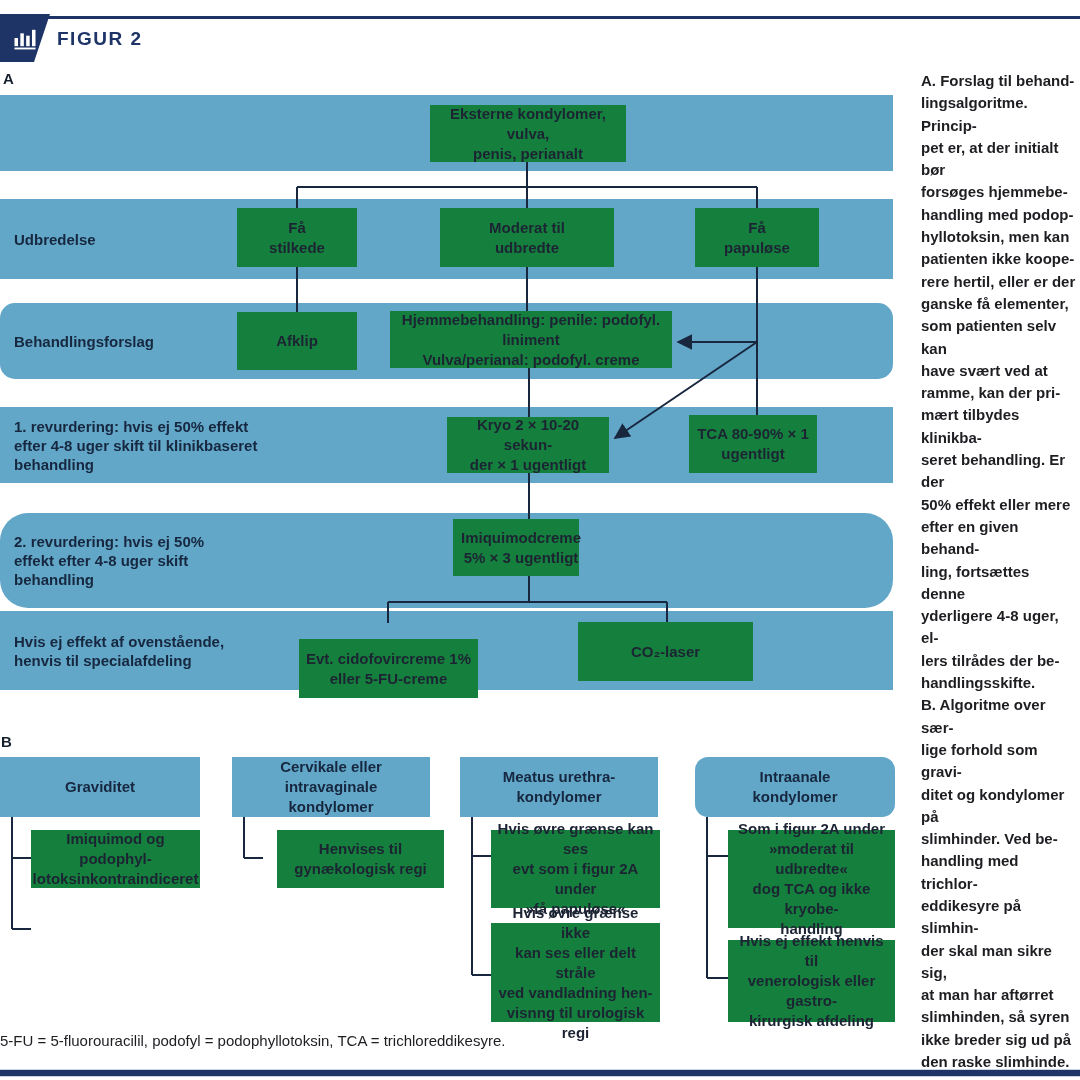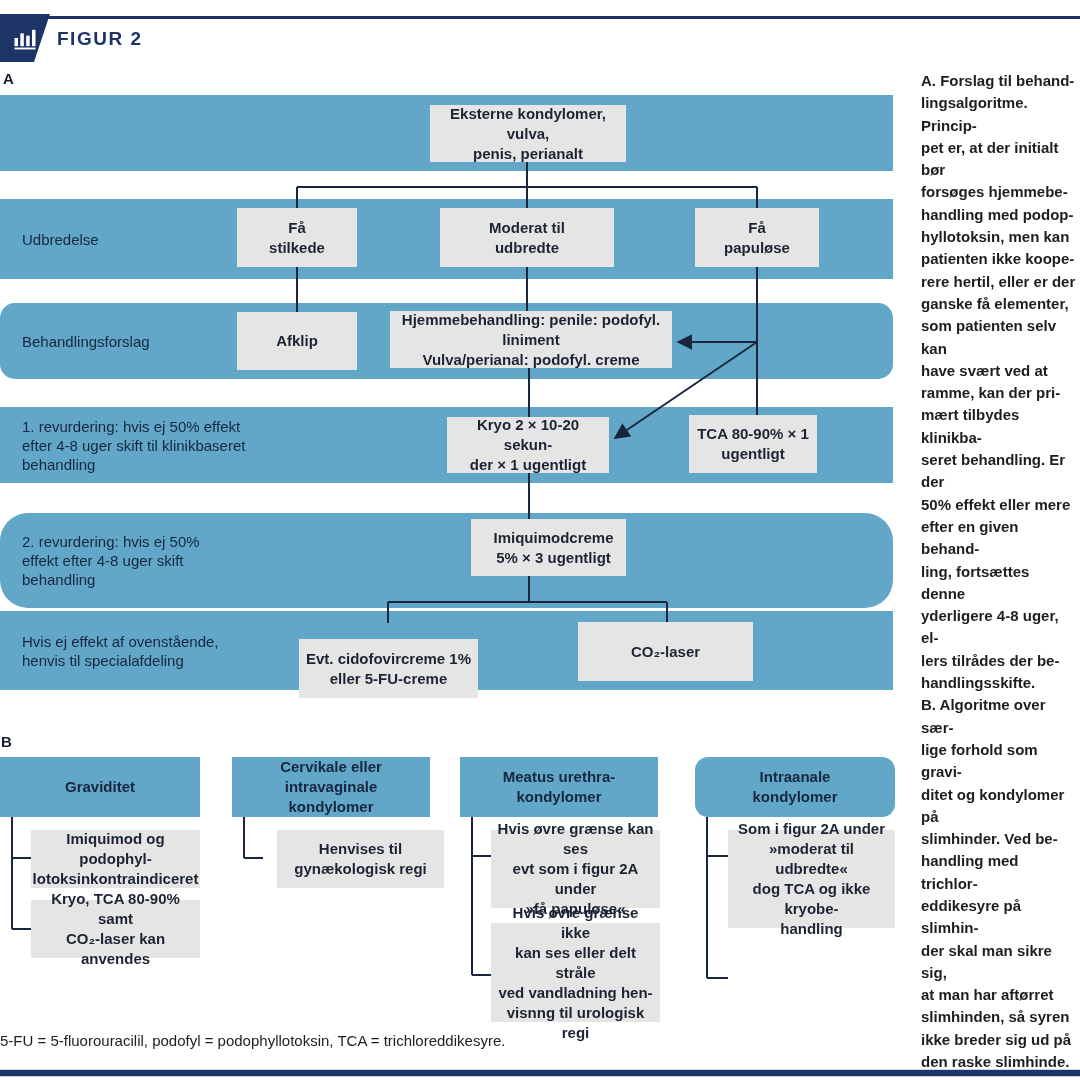--- a/index.html
+++ b/index.html
@@ -6,23 +6,23 @@
   #page{position:relative;width:1080px;height:1080px;background:#ffffff;overflow:hidden;
         font-family:"Liberation Sans",sans-serif;color:#1c2433;}
   
   #toprule{position:absolute;left:38px;top:16px;width:1042px;height:3px;background:#1e3467;}
   #logo{position:absolute;left:0;top:14px;width:50px;height:48px;background:#1e3467;
         clip-path:polygon(0 0,100% 0,68% 100%,0 100%);display:flex;align-items:center;justify-content:center;}
   #figtitle{position:absolute;left:57px;top:28px;font-size:19px;font-weight:700;color:#1e3467;letter-spacing:1.5px;}
   .seclabel{position:absolute;font-size:15px;font-weight:700;color:#15202f;}
   
   .band{position:absolute;left:0;width:893px;background:#62a7c8;z-index:0;display:flex;align-items:center;}
-  .bandlabel{padding-left:22px;font-size:15px;font-weight:400;color:#16273f;line-height:19px;white-space:pre-line;}
-  
-  .abox,.bbox{position:absolute;background:#e5e5e5;z-index:2;display:flex;align-items:center;justify-content:center;
+  .bandlabel{padding-left:14px;font-size:15px;font-weight:700;color:#16273f;line-height:19px;white-space:pre-line;}
+  
+  .abox,.bbox{position:absolute;background:#15803d;z-index:2;display:flex;align-items:center;justify-content:center;
         text-align:center;font-size:15px;font-weight:600;color:#1c2433;line-height:20px;white-space:pre-line;padding:2px 6px;box-sizing:border-box;}
   
   .bhead{position:absolute;background:#62a7c8;z-index:2;display:flex;align-items:center;justify-content:center;
         text-align:center;font-size:15px;font-weight:600;color:#16273f;line-height:20px;white-space:pre-line;}
   #connectors{position:absolute;left:0;top:0;z-index:1;pointer-events:none;}
   
   #sidebar{position:absolute;left:921px;top:70px;width:156px;font-size:15px;font-weight:700;color:#1d1d22;
         line-height:22.3px;white-space:pre-line;}
   
   #footnote{position:absolute;left:0px;top:1032px;width:900px;font-size:15px;font-weight:400;color:#1d1d22;}
@@ -125,53 +125,54 @@
 udbredte</div>
   <div class="abox" style="left:695px;top:208px;width:124px;height:59px;">Få
 papuløse</div>
   <div class="abox" style="left:237px;top:312px;width:120px;height:58px;">Afklip</div>
   <div class="abox" style="left:390px;top:311px;width:282px;height:57px;">Hjemmebehandling: penile: podofyl. liniment
 Vulva/perianal: podofyl. creme</div>
   <div class="abox" style="left:447px;top:417px;width:162px;height:56px;">Kryo 2 × 10-20 sekun-
 der × 1 ugentligt</div>
   <div class="abox" style="left:689px;top:415px;width:128px;height:58px;">TCA 80-90% × 1
 ugentligt</div>
-  <div class="abox" style="left:471px;top:519px;width:155px;height:57px;padding-left:16px;">Imiquimodcreme
+  <div class="abox" style="left:453px;top:519px;width:126px;height:57px;padding-left:16px;">Imiquimodcreme
 5% × 3 ugentligt</div>
   <div class="abox" style="left:299px;top:622px;width:179px;height:59px;margin-top:17px;">Evt. cidofovircreme 1%
 eller 5-FU-creme</div>
   <div class="abox" style="left:578px;top:622px;width:175px;height:59px;">CO₂-laser</div>
 
   <div class="seclabel" style="left:1px;top:733px;">B</div>
 
   <div class="bhead" style="left:0px;top:757px;width:200px;height:60px;">Graviditet</div>
   <div class="bhead" style="left:232px;top:757px;width:198px;height:60px;">Cervikale eller intravaginale
 kondylomer</div>
   <div class="bhead" style="left:460px;top:757px;width:198px;height:60px;">Meatus urethra-
 kondylomer</div>
   <div class="bhead" style="left:695px;top:757px;width:200px;height:60px;border-radius:13px;">Intraanale
 kondylomer</div>
 
   <div class="bbox" style="left:31px;top:830px;width:169px;height:58px;">Imiquimod og podophyl-
 lotoksinkontraindiceret</div>
-  <div class="bbox" style="left:31px;top:900px;width:169px;height:58px;">Kryo, TCA 80-90% samt
-CO₂-laser kan anvendes</div>
   <div class="bbox" style="left:277px;top:830px;width:167px;height:58px;">Henvises til
 gynækologisk regi</div>
   <div class="bbox" style="left:491px;top:830px;width:169px;height:78px;">Hvis øvre grænse kan ses
 evt som i figur 2A under
 »få papuløse«</div>
   <div class="bbox" style="left:491px;top:923px;width:169px;height:99px;">Hvis øvre grænse ikke
 kan ses eller delt stråle
 ved vandladning hen-
 visnng til urologisk regi</div>
   <div class="bbox" style="left:728px;top:830px;width:167px;height:98px;">Som i figur 2A under
 »moderat til udbredte«
 dog TCA og ikke kryobe-
 handling</div>
+  <div class="bbox" style="left:728px;top:940px;width:167px;height:82px;">Hvis ej effekt henvis til
+venerologisk eller gastro-
+kirurgisk afdeling</div>
 
   <div id="sidebar">A. Forslag til behand-
 lingsalgoritme. Princip-
 pet er, at der initialt bør
 forsøges hjemmebe-
 handling med podop-
 hyllotoksin, men kan
 patienten ikke koope-
 rere hertil, eller er der
 ganske få elementer,

